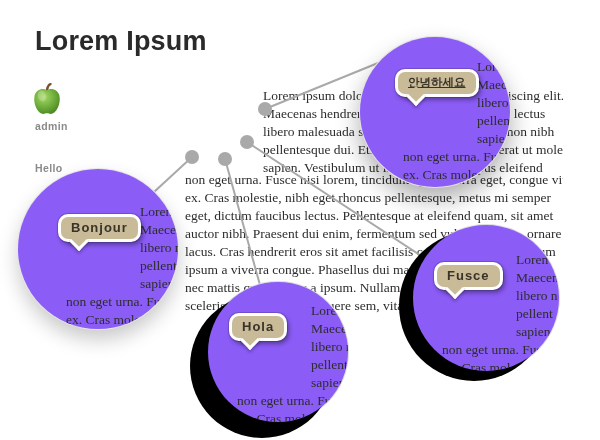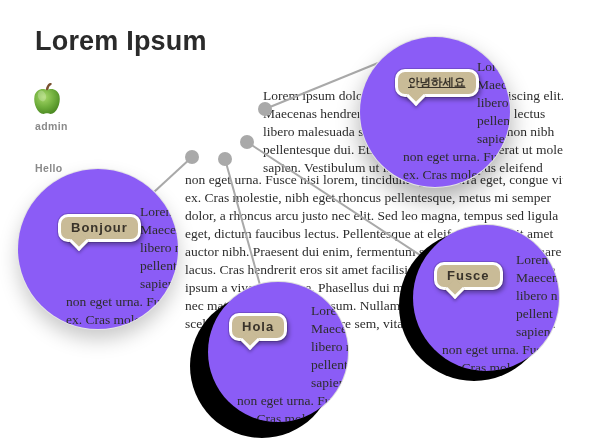--- a/index.html
+++ b/index.html
@@ -86,21 +86,20 @@
   <div class="block1">
     <div class="textline">Lorem ipsum dolor sit amet, consectetur adipiscing elit.</div>
     <div class="textline">Maecenas hendrerit augue id tortor imperdiet, lectus</div>
     <div class="textline">libero malesuada sapien, vitae condimentum non nibh</div>
     <div class="textline">pellentesque dui. Etiam sed sapien sit amet erat ut molestie</div>
     <div class="textline">sapien. Vestibulum ut lacinia mi, in tempus eleifend</div>
   </div>
   <div class="block2">
     <div class="textline">non eget urna. Fusce nisi lorem, tincidunt eget viverra eget, congue vitae</div>
     <div class="textline">ex. Cras molestie, nibh eget rhoncus pellentesque, metus mi semper</div>
-    <div class="textline">dolor, a rhoncus arcu justo nec elit. Sed leo magna, tempus sed ligula</div>
     <div class="textline">eget, dictum faucibus lectus. Pellentesque at eleifend quam, sit amet</div>
     <div class="textline">auctor nibh. Praesent dui enim, fermentum sed vulputate vitae, ornare</div>
     <div class="textline">lacus. Cras hendrerit eros sit amet facilisis commodo. Integer rutrum</div>
     <div class="textline">ipsum a viverra congue. Phasellus dui massa, tincidunt nec posuere</div>
     <div class="textline">nec mattis quis, cursus a ipsum. Nullam hendrerit pulvinar lorem</div>
     <div class="textline">scelerisque. Maecenas posuere sem, vitae auctor urna commodo sed.</div>
   </div>
 
   <svg class="connectors" width="600" height="440">
     <g stroke="#a9a9a9" stroke-width="2">

